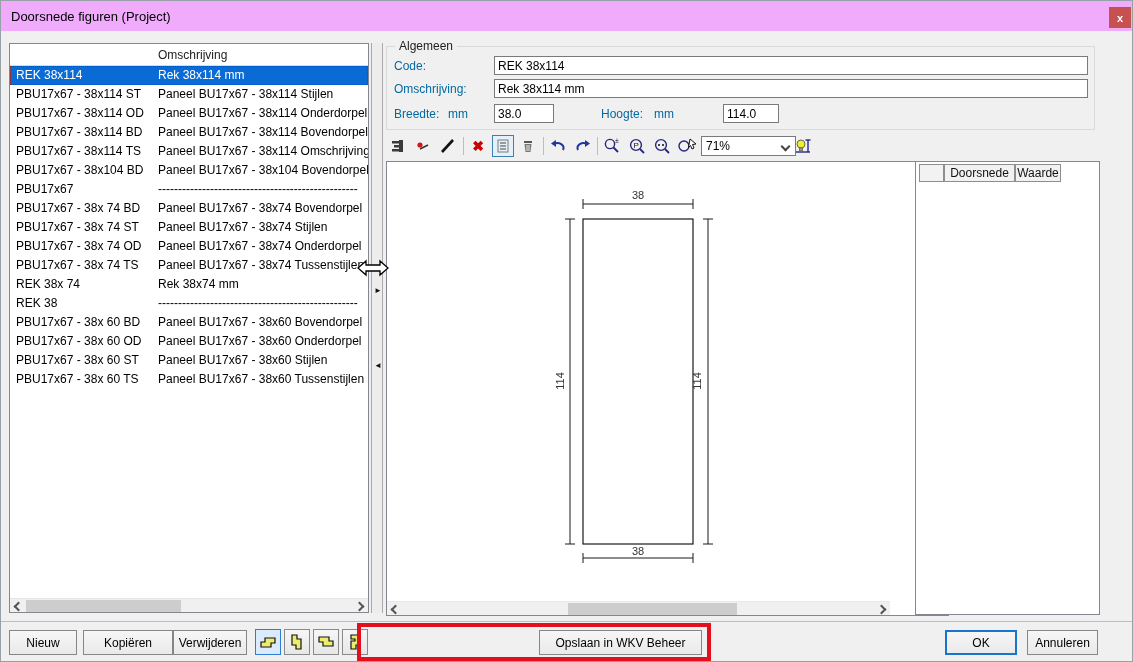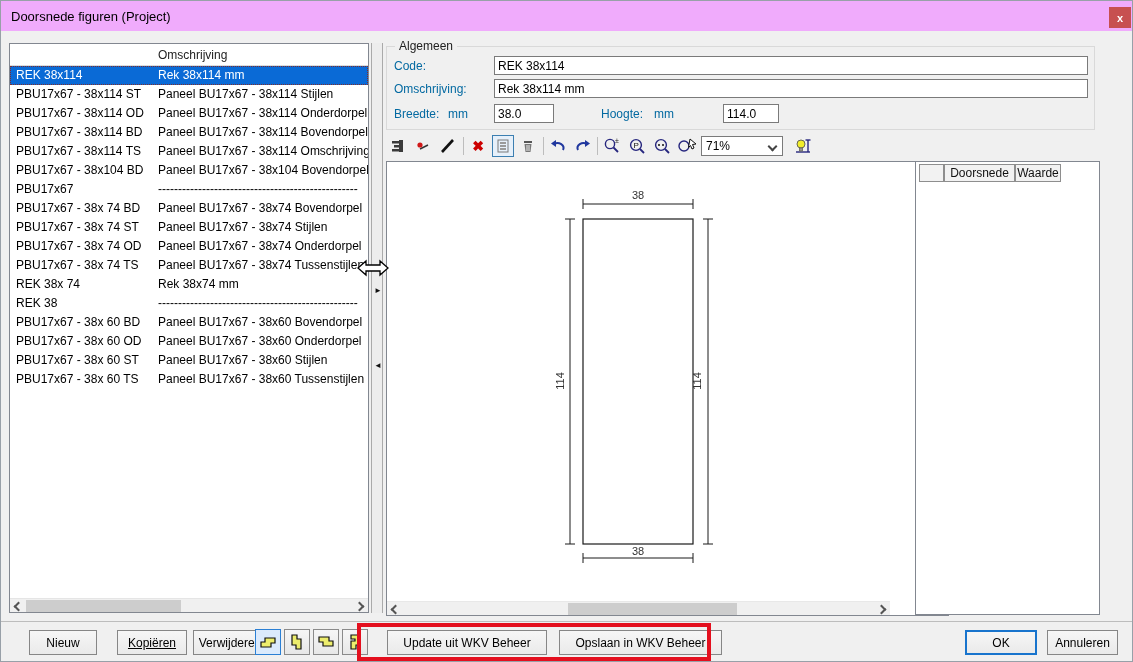--- a/index.html
+++ b/index.html
@@ -47,40 +47,40 @@
   .groupbox { position:absolute; left:385px; top:45px; width:709px; height:84px; border:1px solid #d9d9d9; }
   .groupbox .legend { position:absolute; left:8px; top:-8px; background:#f0f0f0; padding:0 4px; font-size:12px; color:#222; }
   .flabel { position:absolute; font-size:12px; color:#0369a1; }
   .tinput { position:absolute; height:19px; border:1px solid #7a7a7a; background:#fff; font-family:"Liberation Sans",sans-serif; font-size:12px; padding:0 3px; color:#000; }
 
   
   .toolbar { position:absolute; left:385px; top:133px; height:25px; }
   .tbtn { position:absolute; top:1px; width:22px; height:22px; display:flex; align-items:center; justify-content:center; background:transparent; border:1px solid transparent; cursor:pointer; }
   .tbtn.active { border:1px solid #3c7fb1; background:#e6f0fa; }
   .tsep { position:absolute; top:3px; width:1px; height:18px; background:#bdbdbd; }
-  .zoom-select { position:absolute; left:315px; top:2px; width:82px; height:20px; background:#fff; border:1px solid #7a7a7a; font-size:12px; padding:2px 4px; cursor:pointer; }
+  .zoom-select { position:absolute; left:315px; top:2px; width:95px; height:20px; background:#fff; border:1px solid #7a7a7a; font-size:12px; padding:2px 4px; cursor:pointer; }
   .zoom-select .chev { right:6px; top:6px; border-color:#444; }
 
   
   .canvas { position:absolute; left:385px; top:160px; width:563px; height:455px; background:#fff; border:1px solid #828790;text-align:center; }
   .canvas svg.fig { position:absolute; left:0px; top:0px; }
   .cv-vscroll { right:0; top:0; width:14px; height:453px; border-left:1px solid #e8e8e8; }
   .cv-vscroll .thumb { left:1px; top:102px; width:12px; height:336px; background:#dadada; }
   .cv-hscroll { left:0; bottom:0; width:503px; height:14px; border-top:1px solid #e8e8e8; }
   .cv-hscroll .thumb { left:181px; top:1px; width:169px; height:12px; }
 
   
   .proppanel { position:absolute; left:914px; top:160px; width:185px; height:454px; background:#fff; border:1px solid #828790; }
   .phcell { position:absolute; top:2px; height:18px; background:#f2f2f2; border:1px solid #8e8e8e; font-size:12px; color:#111;
             display:flex; align-items:center; justify-content:center; }
 
   
   .footer-line { position:absolute; left:0; top:620px; width:1133px; height:1px; background:#bdbdbd; }
   .btn { position:absolute; top:629px; height:25px; background:linear-gradient(#f6f6f6,#eaeaea); border:1px solid #868686;
-         font-family:"Liberation Sans",sans-serif; font-size:12px; color:#000; display:flex; align-items:center; justify-content:center; cursor:pointer;margin-left:20px; }
+         font-family:"Liberation Sans",sans-serif; font-size:12px; color:#000; display:flex; align-items:center; justify-content:center; cursor:pointer; }
   .btn.ok { border:2px solid #1874cd; }
   .iconbtn { position:absolute; top:628px; width:26px; height:26px; background:linear-gradient(#f6f6f6,#e7e7e7); border:1px solid #8a8a8a;
              display:flex; align-items:center; justify-content:center; cursor:pointer; }
   .iconbtn.active { border:1px solid #2a7fd4; background:#dbeafc; }
   .red-annotation { position:absolute; left:356px; top:622px; width:354px; height:38px; border:4px solid #e40f1e; z-index:30; pointer-events:none; }
 </style>
 </head>
 <body>
 
 <div class="dialog">
@@ -338,21 +338,21 @@
       <span>Doorsnede</span>
     </div>
     <div class="phcell" style="left:99px; width:46px;">
       <span>Waarde</span>
     </div>
   </div>
 
   <div class="footer-line"></div>
 
   <div class="btn" style="left:8px; width:68px;">Nieuw</div>
-  <div class="btn" style="left:96px; width:70px;text-decoration:underline;">Kopiëren</div>
+  <div class="btn" style="left:82px; width:90px;">Kopiëren</div>
   <div class="btn" style="left:172px; width:74px;">Verwijderen</div>
 
   <div class="iconbtn active" style="left:254px;">
     <svg width="18" height="16">
       <polygon points="2,13 2,8 6,8 6,4 16,4 16,9 12,9 12,13" fill="#eded6d" stroke="#111" stroke-width="1.2"></polygon>
     </svg>
   </div>
   <div class="iconbtn" style="left:283px;">
     <svg width="16" height="18">
       <polygon points="3,2 8,2 8,6 12,6 12,16 7,16 7,12 3,12" fill="#eded6d" stroke="#111" stroke-width="1.2"></polygon>
@@ -362,20 +362,19 @@
     <svg width="18" height="16">
       <polygon points="2,3 12,3 12,7 16,7 16,12 6,12 6,8 2,8" fill="#eded6d" stroke="#111" stroke-width="1.2"></polygon>
     </svg>
   </div>
   <div class="iconbtn" style="left:341px;">
     <svg width="16" height="18">
       <polygon points="4,2 13,2 13,12 9,12 9,16 4,16 4,8 8,8 8,6 4,6" fill="#eded6d" stroke="#111" stroke-width="1.2"></polygon>
     </svg>
   </div>
 
-  <div class="btn" style="left:366px; width:160px;">Update uit WKV Beheer</div>
   <div class="btn" style="left:538px; width:163px;">Opslaan in WKV Beheer</div>
   <div class="red-annotation"></div>
 
   <div class="btn ok" style="left:944px; width:72px;">OK</div>
   <div class="btn" style="left:1026px; width:71px;">Annuleren</div>
 
 </div>
 
 </body></html>

